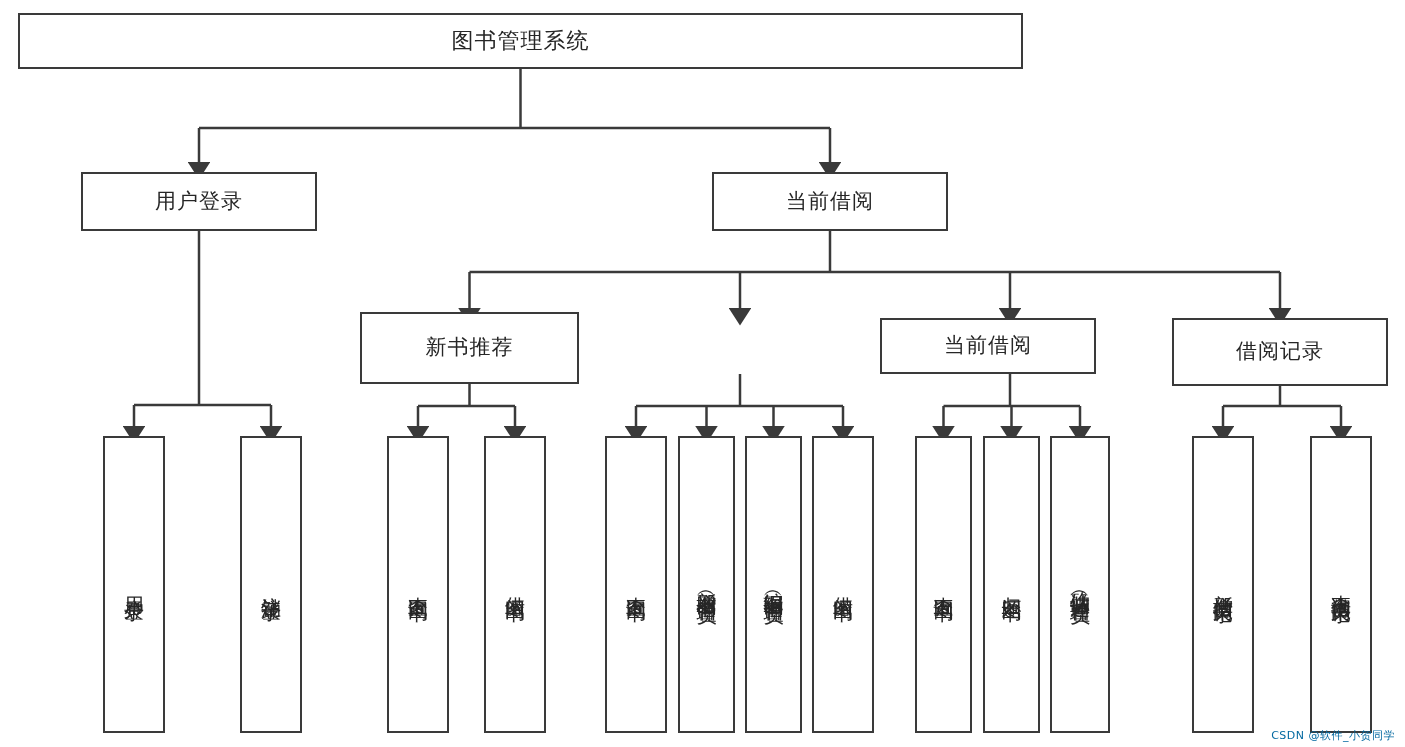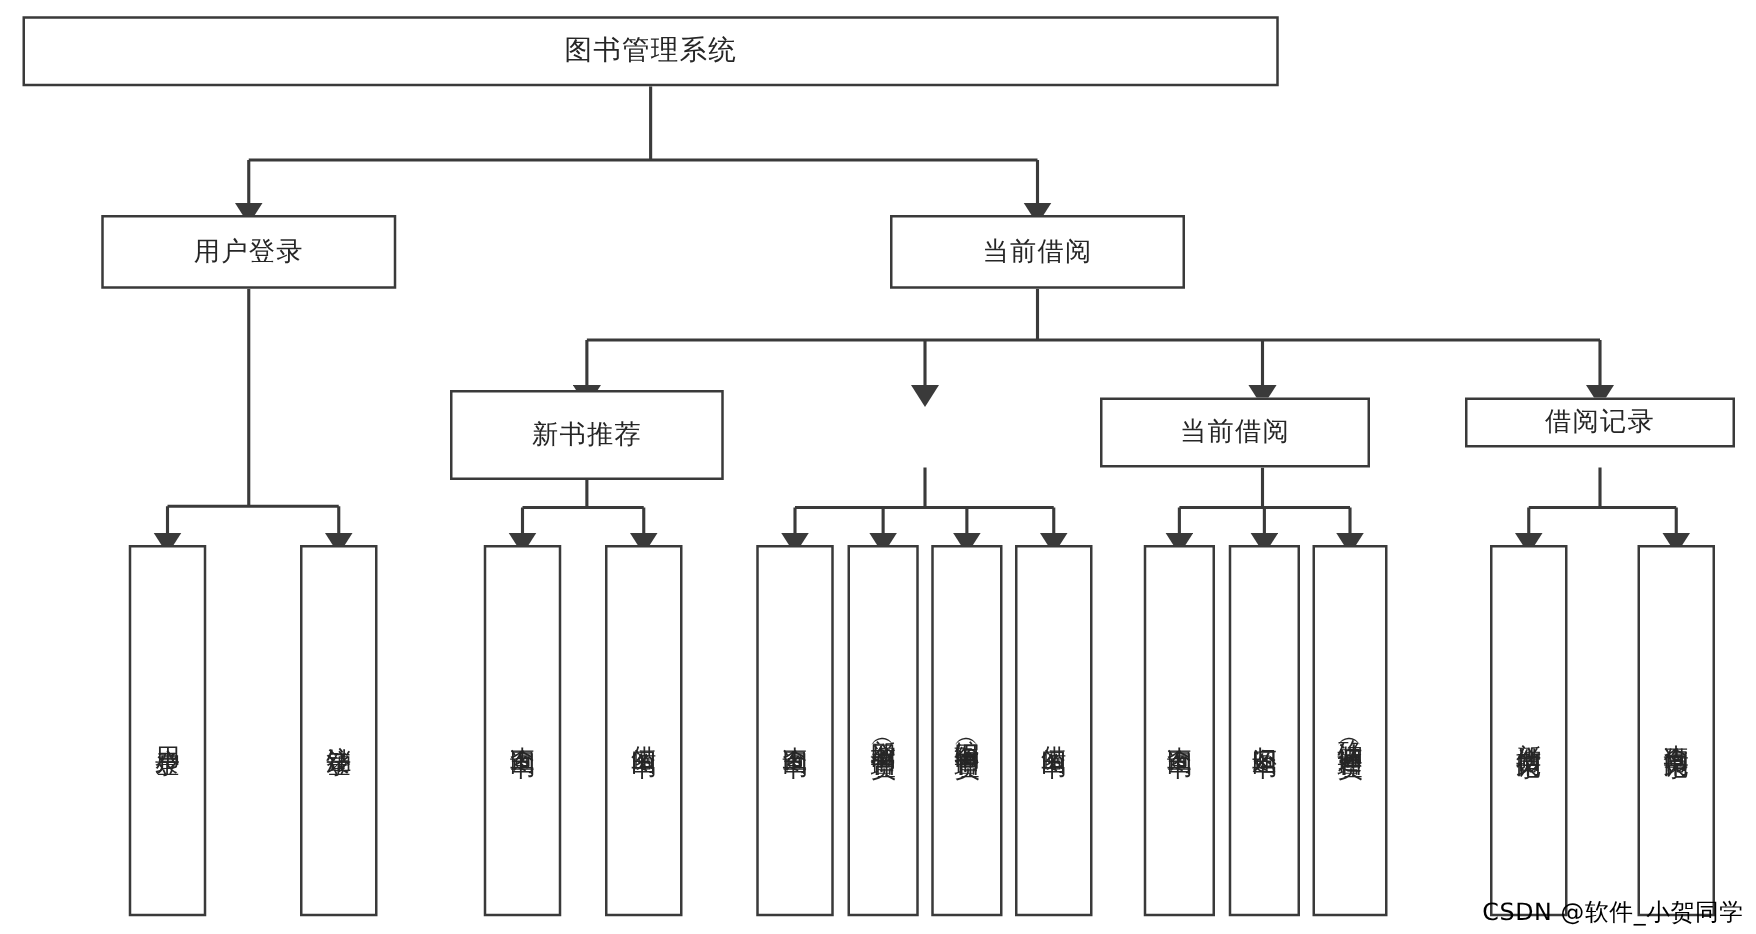--- a/index.html
+++ b/index.html
@@ -57,22 +57,22 @@
     left: 0;
     top: 0;
     width: 1405px;
     height: 747px;
     pointer-events: none;
   }
   .watermark {
     position: absolute;
     right: 10px;
     bottom: 4px;
-    font-size: 19px;
-    color: #000000;
+    font-size: 11px;
+    color: #0369a1;
     letter-spacing: 0.5px;
     white-space: nowrap;
   }
 </style>
 </head>
 <body>
 
 <div id="canvas">
 
   <svg class="links" viewBox="0 0 1405 747">
@@ -128,21 +128,21 @@
   <div class="node horiz" id="n-l2_b" style="left: 712px; top: 172px; width: 236px; height: 59px;">
     <span class="htext">当前借阅</span>
   </div>
 
   <div class="node horiz" id="n-l3_a" style="left: 360px; top: 312px; width: 219px; height: 72px;">
     <span class="htext">新书推荐</span>
   </div>
   <div class="node horiz" id="n-l3_c" style="left: 880px; top: 318px; width: 216px; height: 56px;">
     <span class="htext">当前借阅</span>
   </div>
-  <div class="node horiz" id="n-l3_d" style="left: 1172px; top: 318px; width: 216px; height: 40px;">
+  <div class="node horiz" id="n-l3_d" style="left: 1172px; top: 318px; width: 216px; height: 68px;">
     <span class="htext">借阅记录</span>
   </div>
 
   <div class="node leaf" id="n-leaf_01" style="left: 103px; top: 436px; width: 62px; height: 297px;">
     <span class="vtext">用户登录</span>
   </div>
   <div class="node leaf" id="n-leaf_02" style="left: 240px; top: 436px; width: 62px; height: 297px;">
     <span class="vtext">注销登录</span>
   </div>
   <div class="node leaf" id="n-leaf_03" style="left: 387px; top: 436px; width: 62px; height: 297px;">

